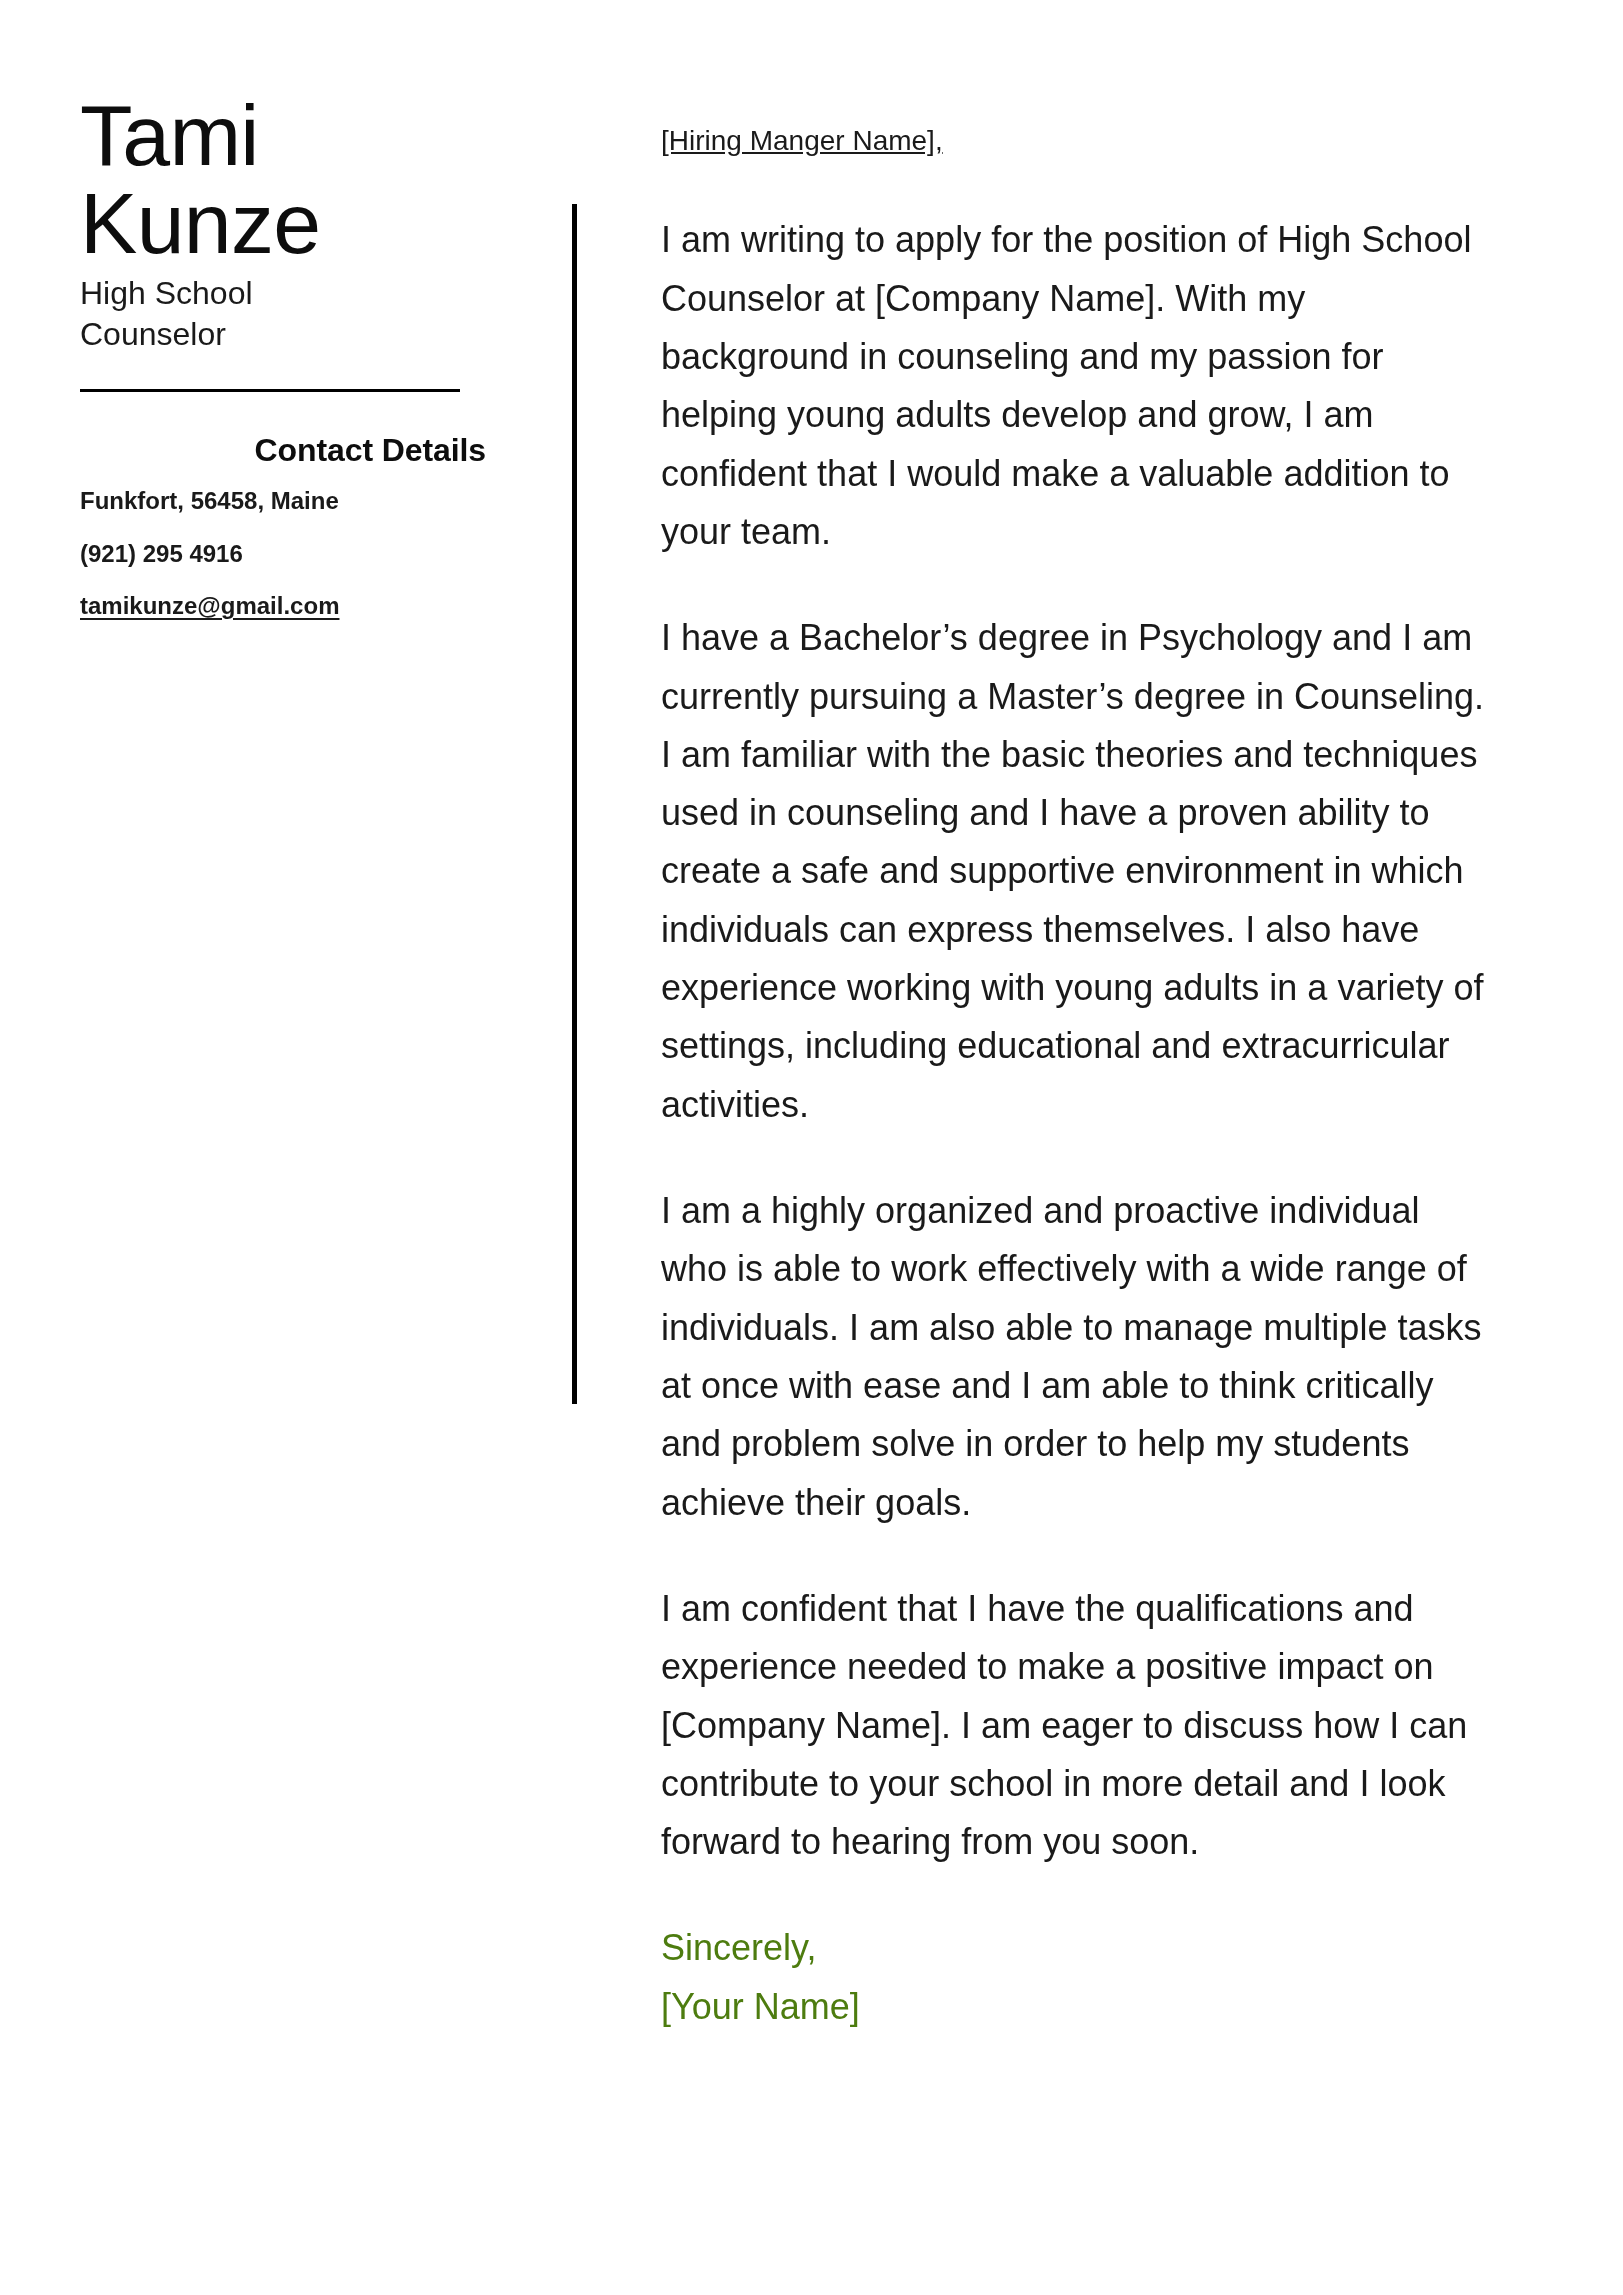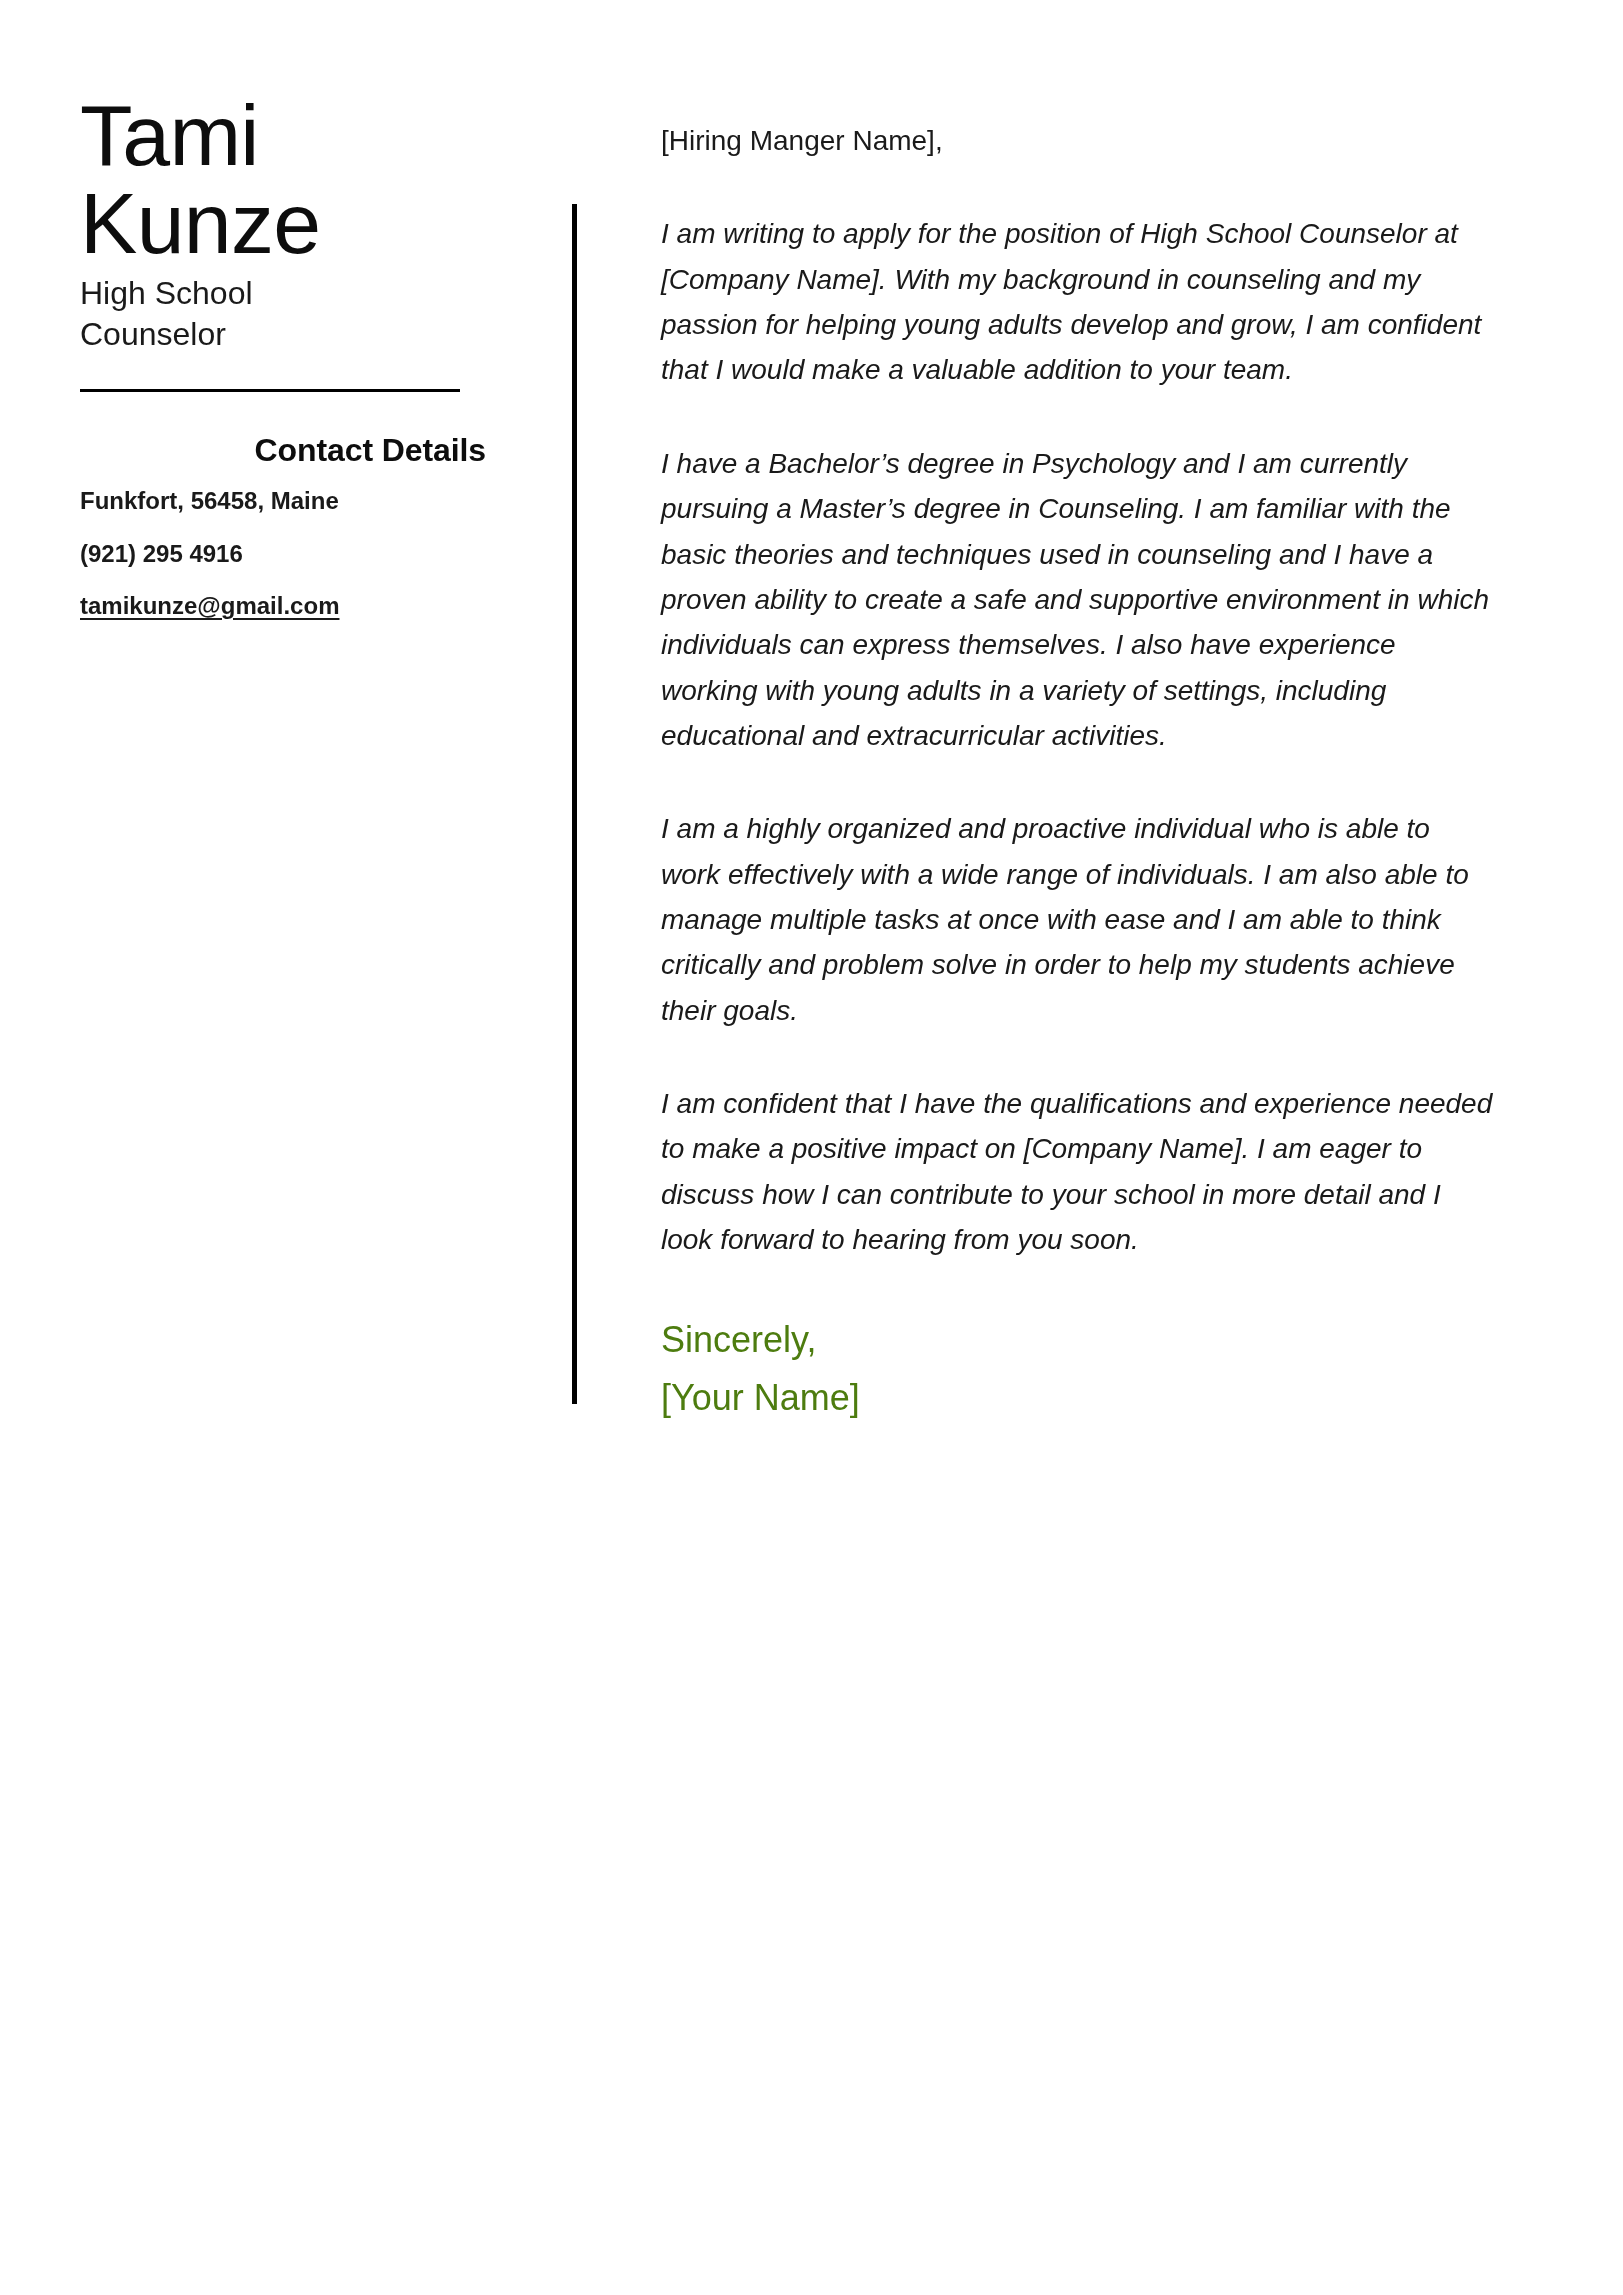--- a/index.html
+++ b/index.html
@@ -104,29 +104,29 @@
     left: 661px;
     top: 118px;
     width: 832px;
   }
 
   .salutation {
     font-size: 28px;
     line-height: 1.62;
     color: #1a1a1a;
     margin: 0 0 48px 0;
+    text-decoration: underline;
   }
 
   .paragraph {
-    font-size: 28px;
+    font-size: 36px;
     line-height: 1.62;
     color: #1a1a1a;
     margin: 0 0 48px 0;
     text-align: left;
-    font-style: italic;
   }
 
   .closing {
     margin-top: 0;
   }
   .closing-line {
     display: block;
     font-size: 36px;
     line-height: 1.62;
     color: #4d7c0f;

